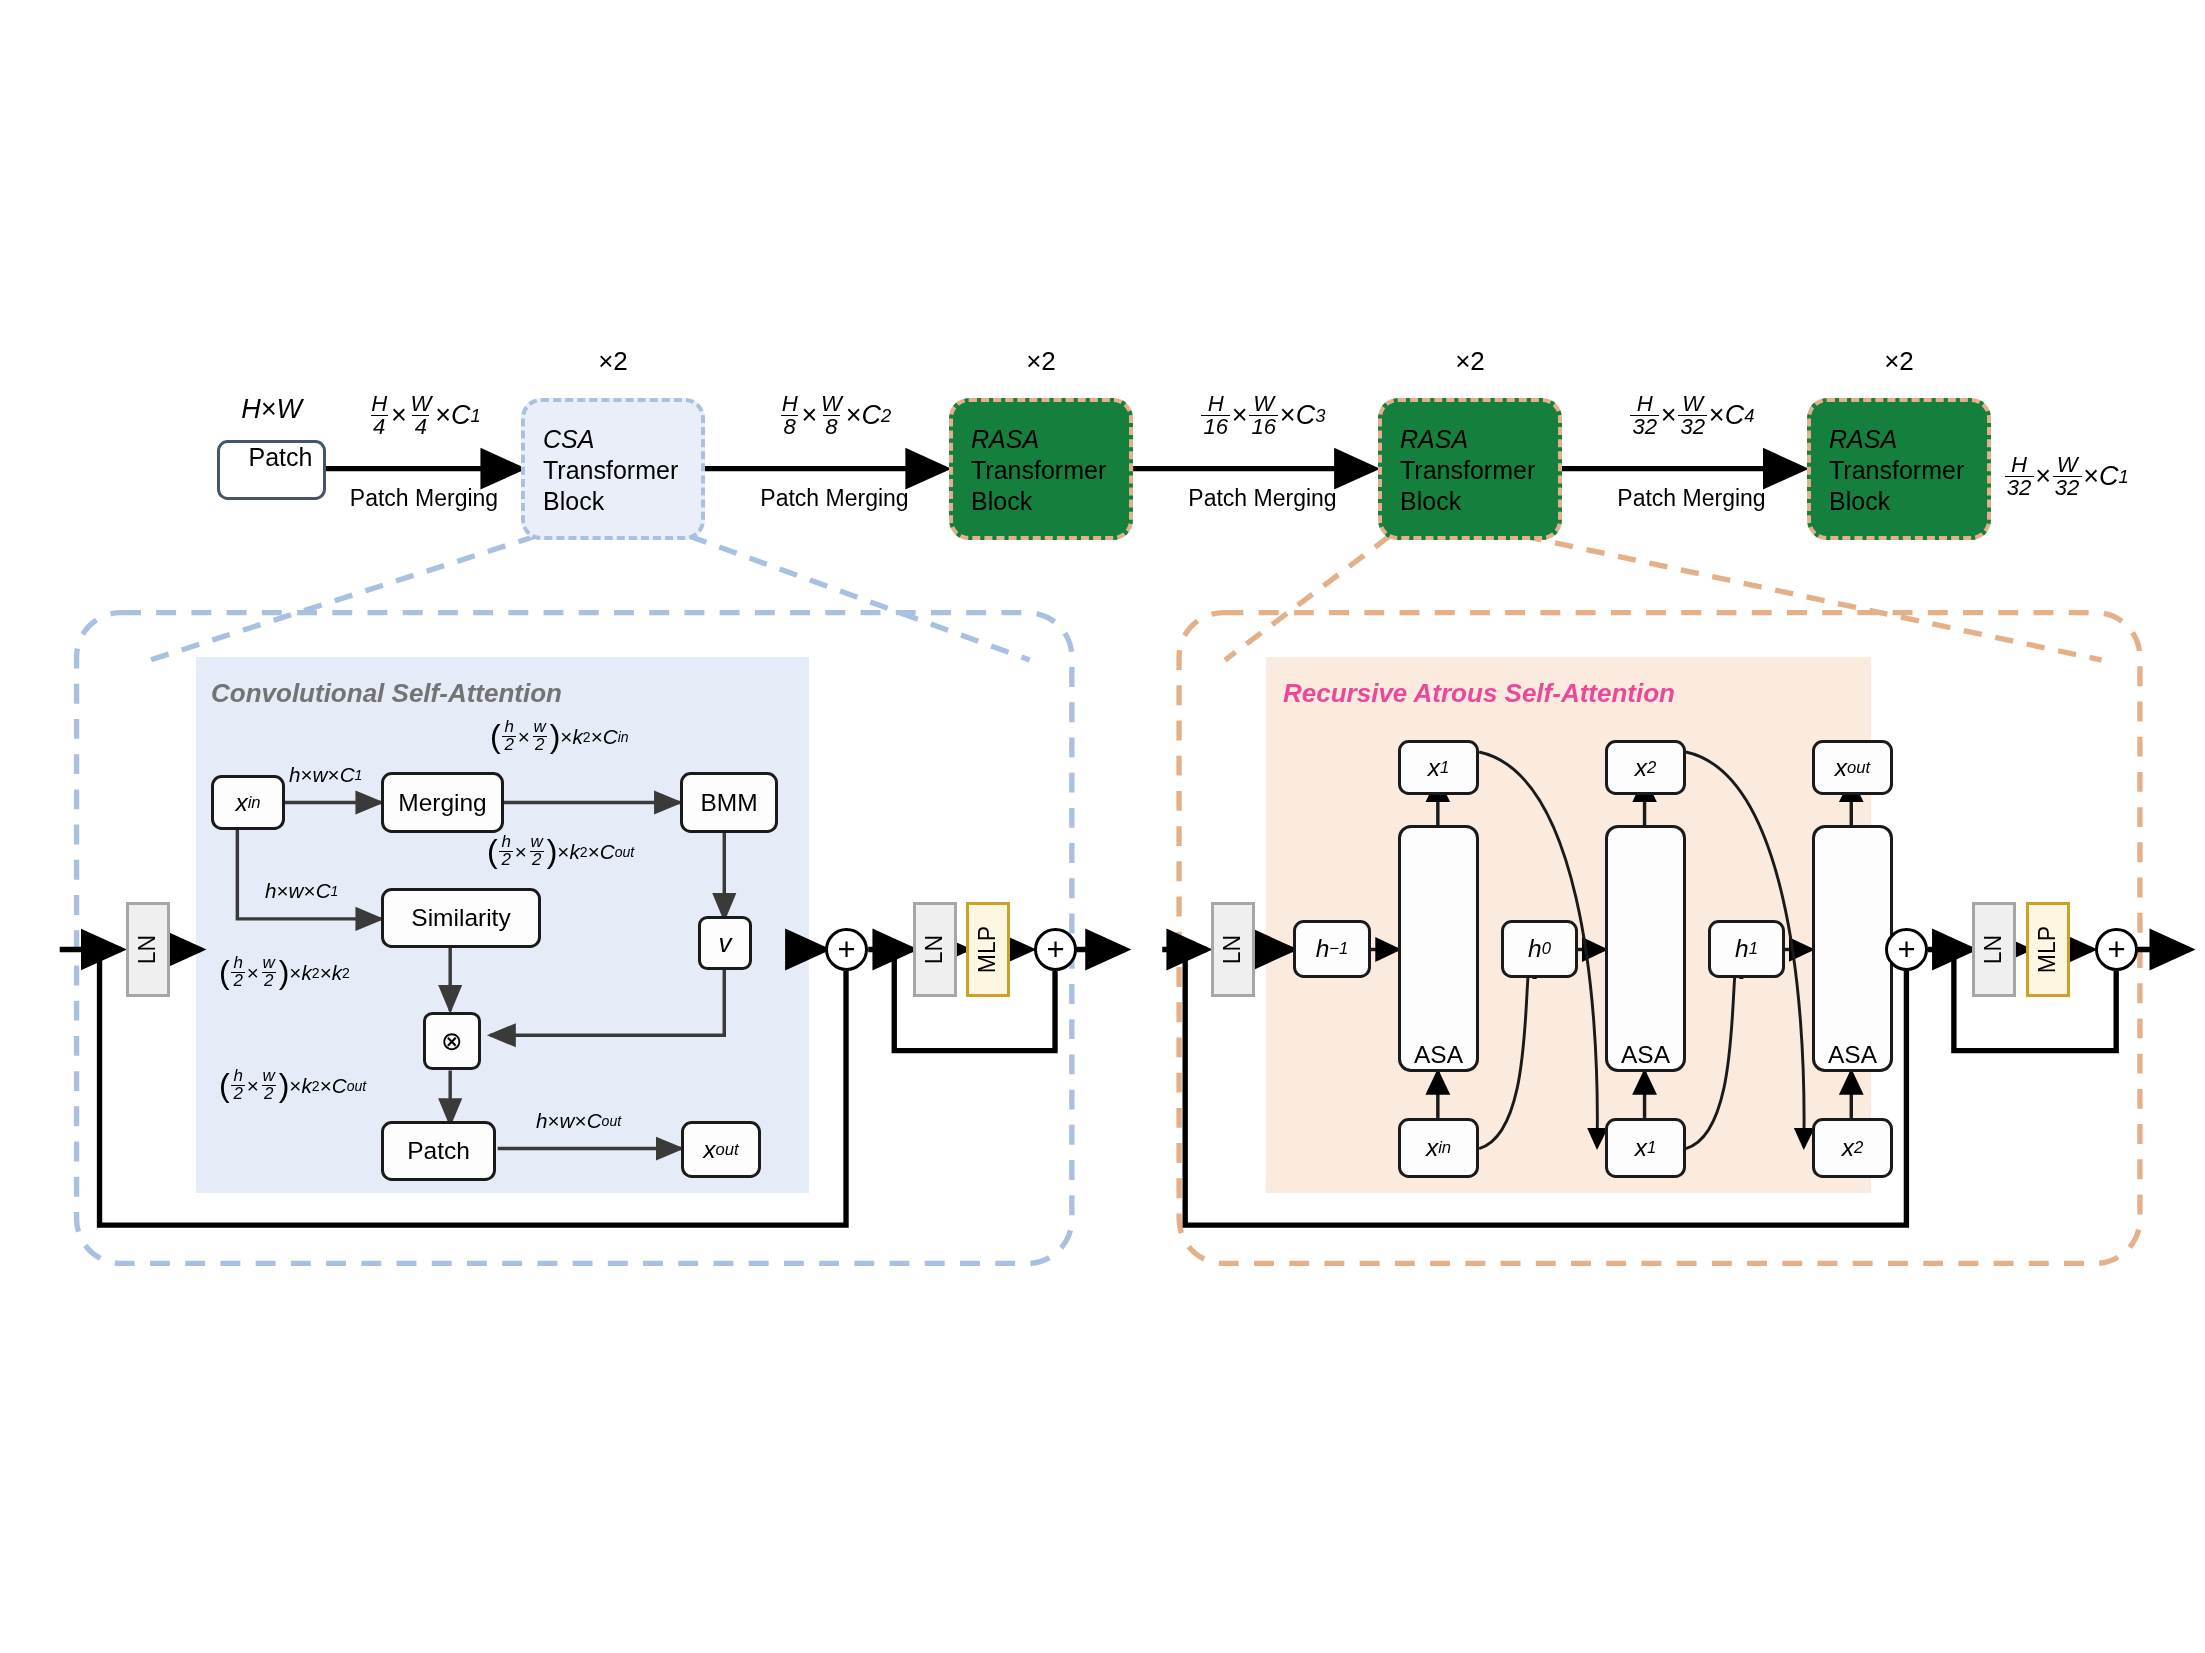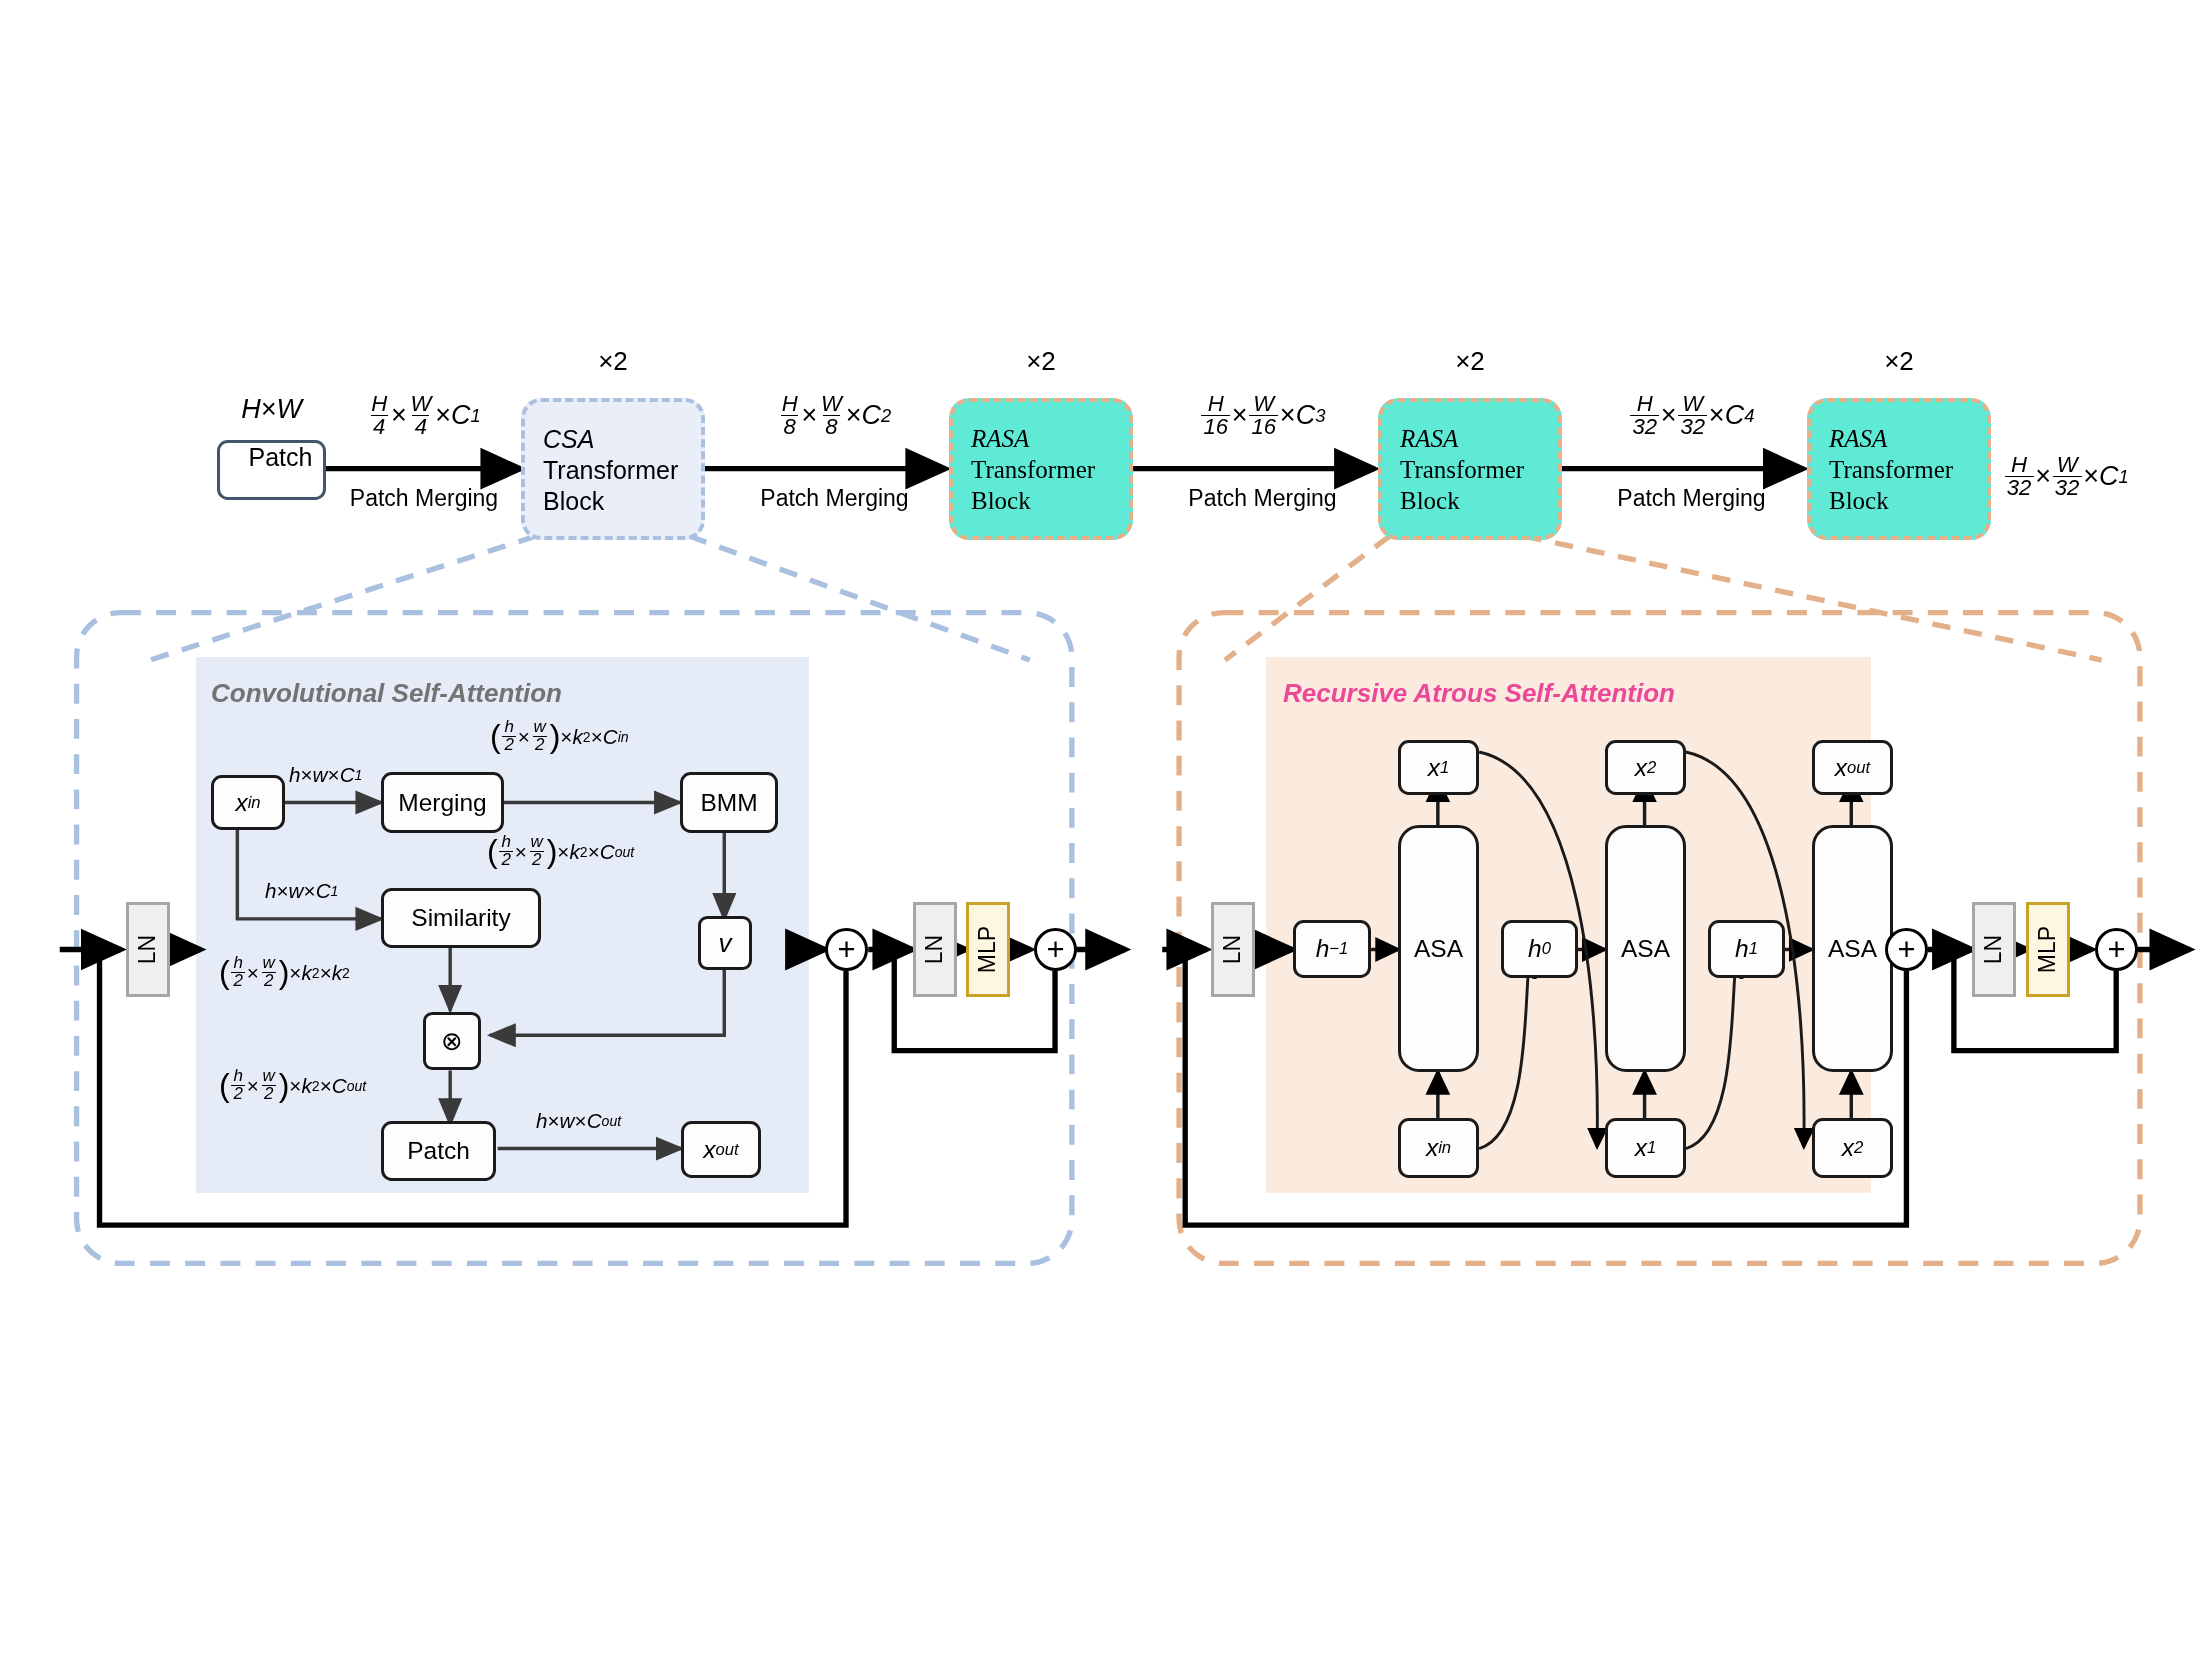--- a/index.html
+++ b/index.html
@@ -9,21 +9,21 @@
   svg.layer{position:absolute;left:0;top:0;width:2205px;height:1654px;overflow:visible;pointer-events:none;}
 
   
   .node{position:absolute;box-sizing:border-box;display:flex;align-items:flex-start;justify-content:center;
         text-align:center;line-height:1.15;padding-left:18px;}
 
   
   .imgbox{border:3.1px solid #44546a;border-radius:10.7px;background:#fff;font-size:25px;}
   .stage-block{border:4.6px dashed #a9c0e0;border-radius:20px;background:#e9eef8;
                flex-direction:column;font-size:25px;gap:2.3px;padding-top:3.1px;}
-  .stage-block.rasa{border-color:#e3b089;background:#5eead4;font-family:Liberation Serif, serif;}
+  .stage-block.rasa{border-color:#e3b089;background:#15803d;}
   .stage-block .ital{font-style:italic;}
   .xtwo{position:absolute;font-size:26px;text-align:center;}
   .edge-label{position:absolute;font-size:27px;text-align:center;white-space:nowrap;}
   .pm-label{position:absolute;font-size:23px;text-align:center;white-space:nowrap;}
 
   
   .frac{display:inline-flex;flex-direction:column;align-items:center;vertical-align:middle;
         font-style:italic;line-height:1.0;margin:0 1.5px;}
   .frac .num{font-size:0.82em;padding:0 2.3px;}
   .frac .den{font-size:0.82em;border-top:1.5px solid #000;padding:0 2.3px;}
@@ -38,21 +38,21 @@
   .rasa-title{color:#ec4899;font-size:26px;}
 
   
   .inner-panel{position:absolute;}
   .inner-csa{background:#e5ebf7;}
   .inner-rasa{background:#fbeade;}
 
   
   .wbox{position:absolute;box-sizing:border-box;background:#fdfdfd;border:3.1px solid #1a1a1a;
         border-radius:10.7px;display:flex;align-items:center;justify-content:center;font-size:24.5px;}
-  .wbox.tall{border-radius:21px;}
+  .wbox.tall{border-radius:13px;align-items:flex-end;}
   .wbox.mini{border-radius:9.2px;font-size:26px;}
 
   
   .vbox{position:absolute;box-sizing:border-box;display:flex;align-items:center;justify-content:center;}
   .vbox span{transform:rotate(-90deg);white-space:nowrap;font-size:23px;}
   .ln{background:#efefef;border:3.8px solid #a6a6a6;}
   .mlp{background:#fdf6e0;border:3.8px solid #c9a227;}
 
   
   .plus{position:absolute;box-sizing:border-box;border:3.8px solid #000;border-radius:50%;

